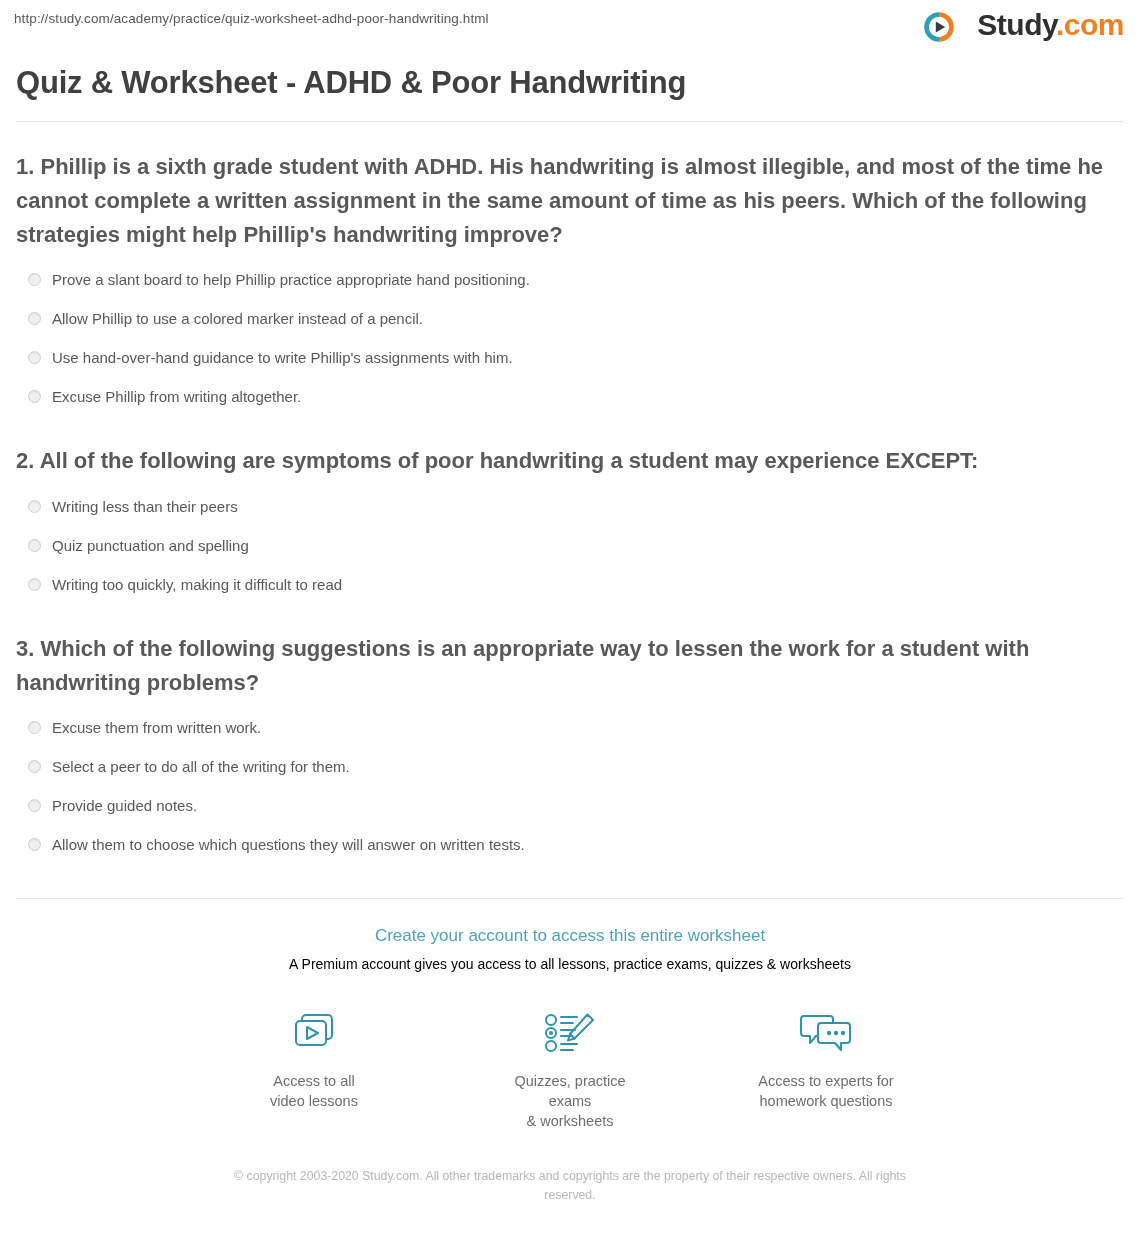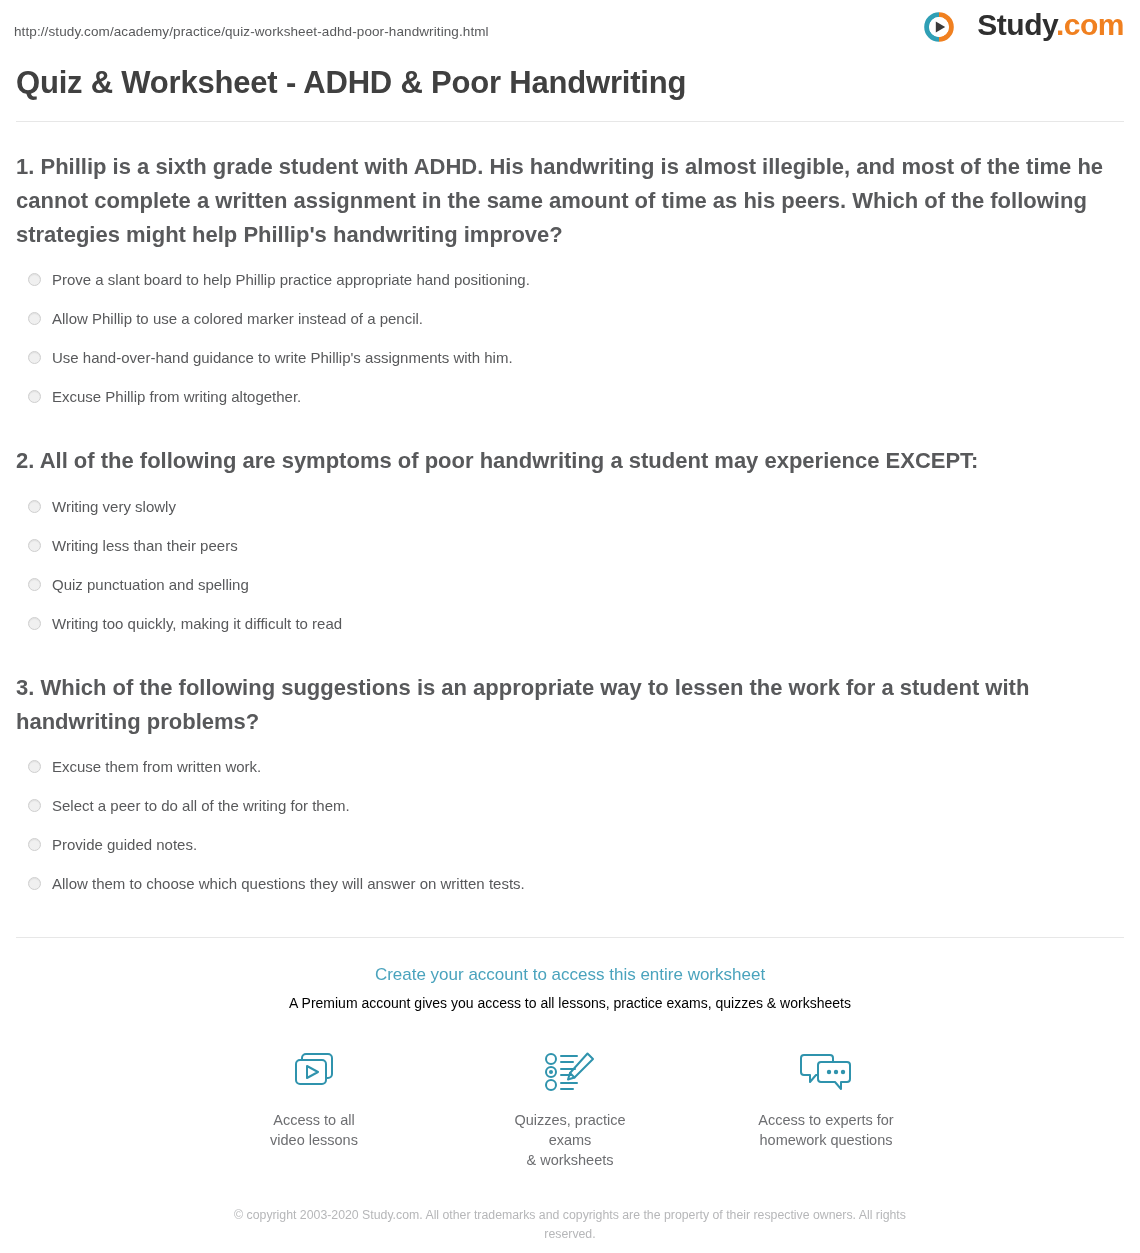--- a/index.html
+++ b/index.html
@@ -23,21 +23,21 @@
 
   
   .header-bar {
     position: relative;
     height: 58px;
     padding: 0 14px;
   }
   .url-text {
     position: absolute;
     left: 14px;
-    top: 24px;
+    top: 11px;
     font-size: 13.5px;
     color: #58595b;
     letter-spacing: 0.1px;
     white-space: nowrap;
   }
   .logo {
     position: absolute;
     right: 16px;
     top: 10px;
     display: flex;
@@ -218,24 +218,20 @@
         <li>
           <span class="radio"></span>
           <span class="answer-text">Excuse Phillip from writing altogether.</span>
         </li>
       </ul>
     </div>
 
     <div class="question">
       <p class="q-text">2. All of the following are symptoms of poor handwriting a student may experience EXCEPT:</p>
       <ul class="answers">
-        <li>
-          <span class="radio"></span>
-          <span class="answer-text">Writing very slowly</span>
-        </li>
         <li>
           <span class="radio"></span>
           <span class="answer-text">Writing less than their peers</span>
         </li>
         <li>
           <span class="radio"></span>
           <span class="answer-text">Quiz punctuation and spelling</span>
         </li>
         <li>
           <span class="radio"></span>

